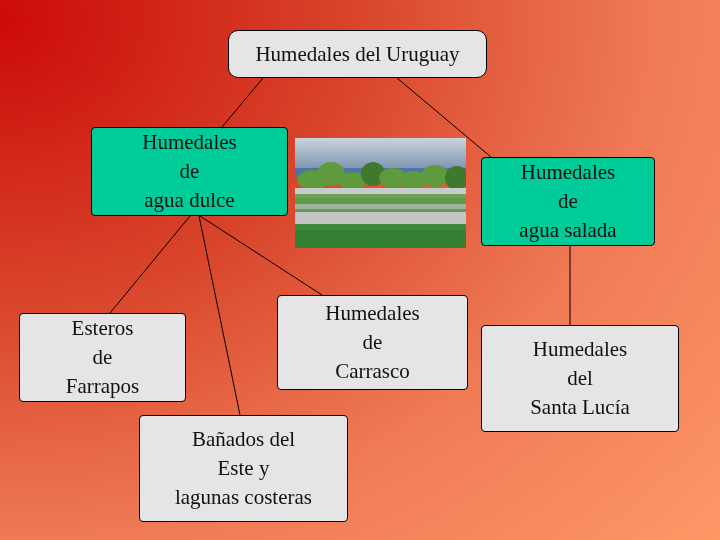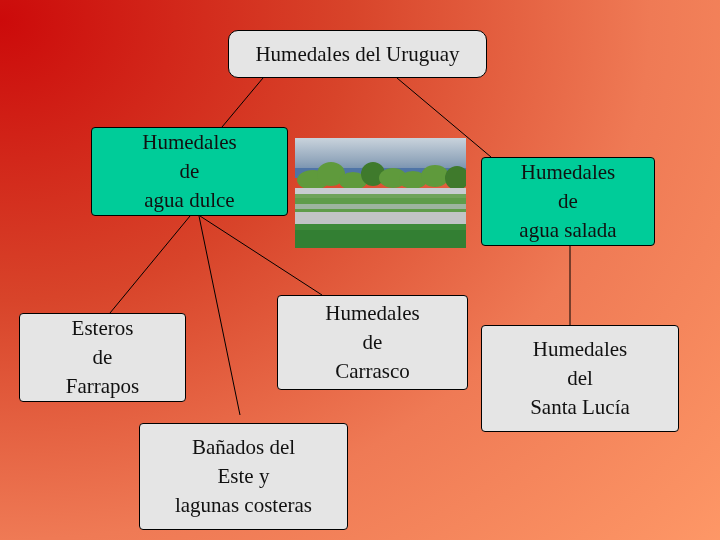--- a/index.html
+++ b/index.html
@@ -33,21 +33,21 @@
 agua dulce</div>
 
 <div class="node green" style="left:481px;top:157px;width:174px;height:89px;">Humedales
 de
 agua salada</div>
 
 <div class="node orange" style="left:19px;top:313px;width:167px;height:89px;">Esteros
 de
 Farrapos</div>
 
-<div class="node orange" style="left:139px;top:415px;width:209px;height:107px;margin-top:8px;">Bañados del
+<div class="node orange" style="left:139px;top:415px;width:209px;height:107px;">Bañados del
 Este y
 lagunas costeras</div>
 
 <div class="node orange" style="left:277px;top:295px;width:191px;height:95px;">Humedales
 de
 Carrasco</div>
 
 <div class="node orange" style="left:481px;top:325px;width:198px;height:107px;">Humedales
 del
 Santa Lucía</div>

